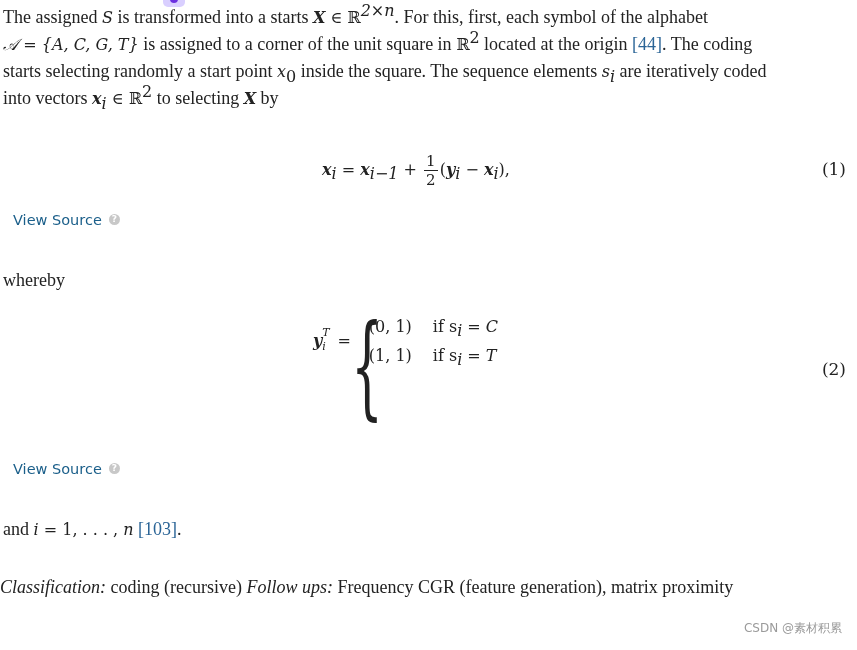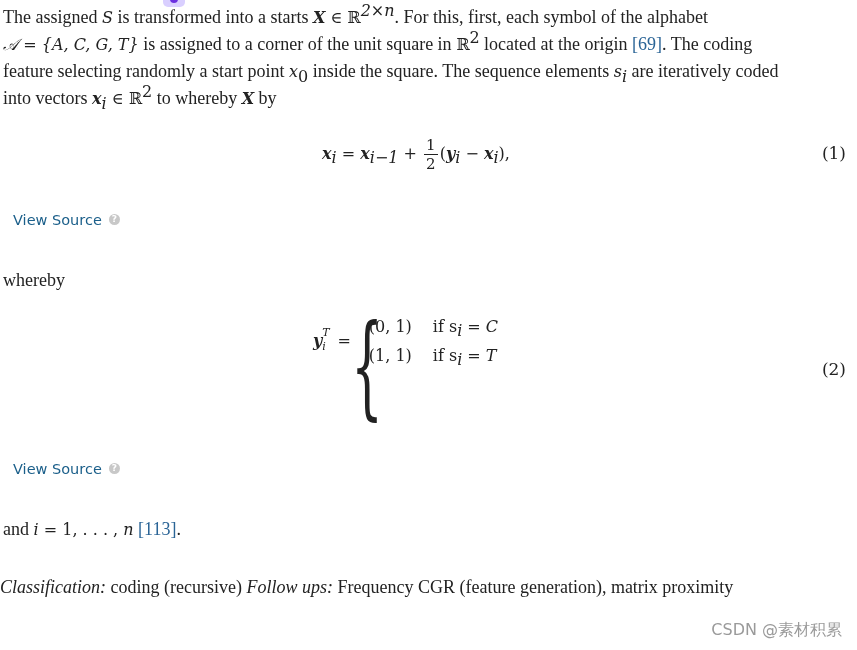--- a/index.html
+++ b/index.html
@@ -55,48 +55,48 @@
   .cases { display: inline-block; vertical-align: middle; position: relative; padding-left: 18px; }
   .brace {
     position: absolute; left: 0; top: -2px; font-size: 112px; line-height: 112px;
     font-family: "DejaVu Serif", serif; transform: scaleX(0.45); transform-origin: left top;
     font-weight: 200; color: #222;
   }
   .case-row { height: 29px; line-height: 29px; font-size: 17px; }
   .case-row .val { display: inline-block; width: 64px; }
   .watermark {
     position: absolute; right: 15px; top: 620px;
-    font-family: "DejaVu Sans", "Liberation Sans", sans-serif; font-size: 16px;
+    font-family: "DejaVu Sans", "Liberation Sans", sans-serif; font-size: 12px;
     color: #9a9a9a; letter-spacing: 0px;
   }
   .classification {
     position: absolute; left: 0; top: 574px; width: 857px;
     font-family: "Liberation Serif", serif; font-size: 18px; line-height: 27px; color: #222;
   }
   .classification i { font-style: italic; }
 </style>
 </head>
 <body>
 
 <div class="purple-tab"></div>
 
 <div class="para" style="top:4px;">
   <span>The assigned </span><span class="m">S</span><span> is transformed into a starts </span><span class="mb">X</span><span class="mr"> ∈ </span><span class="bb">ℝ</span><sup class="m">2×n</sup><span>. For this, first, each symbol of the alphabet</span>
 </div>
 <div class="para" style="top:31px;">
-  <span class="m">𝒜</span><span class="m"> = {A, C, G, T}</span><span> is assigned to a corner of the unit square in </span><span class="bb">ℝ</span><sup class="mr">2</sup><span> located at the origin </span><span class="cite">[69]</span><span>. The coding</span>
+  <span class="m">𝒜</span><span class="m"> = {A, C, G, T}</span><span> is assigned to a corner of the unit square in </span><span class="bb">ℝ</span><sup class="mr">2</sup><span> located at the origin </span><span class="cite">[44]</span><span>. The coding</span>
 </div>
 <div class="para" style="top:58px;">
-  <span>feature selecting randomly a start point </span><span class="m">x</span><sub class="mr">0</sub><span> inside the square. The sequence elements </span><span class="m">s</span><sub class="m">i</sub><span> are iteratively coded</span>
+  <span>starts selecting randomly a start point </span><span class="m">x</span><sub class="mr">0</sub><span> inside the square. The sequence elements </span><span class="m">s</span><sub class="m">i</sub><span> are iteratively coded</span>
 </div>
 <div class="para" style="top:85px;">
-  <span>into vectors </span><span class="mb">x</span><sub class="m">i</sub><span class="mr"> ∈ </span><span class="bb">ℝ</span><sup class="mr">2</sup><span> to whereby </span><span class="mb">X</span><span> by</span>
+  <span>into vectors </span><span class="mb">x</span><sub class="m">i</sub><span class="mr"> ∈ </span><span class="bb">ℝ</span><sup class="mr">2</sup><span> to selecting </span><span class="mb">X</span><span> by</span>
 </div>
 
-<div class="equation" style="top:132px; height:46px;">
+<div class="equation" style="top:148px; height:46px;">
   <div class="eq-body" style="left:322px; top:4px;">
     <span class="mb">x</span><sub class="m">i</sub><span class="mr"> = </span><span class="mb">x</span><sub class="m">i−1</sub><span class="mr"> + </span><span class="frac"><span class="num">1</span><span>2</span></span><span class="mr">(</span><span class="mb">y</span><sub class="m">i</sub><span class="mr"> − </span><span class="mb">x</span><sub class="m">i</sub><span class="mr">),</span>
   </div>
   <div class="eq-num" style="top:11px;">(1)</div>
 </div>
 
 <div class="view-source" style="top:212px;">
   <span>View Source</span><span class="help-icon">?</span>
 </div>
 
@@ -113,20 +113,20 @@
     </span>
   </div>
   <div class="eq-num" style="top:47px;">(2)</div>
 </div>
 
 <div class="view-source" style="top:461px;">
   <span>View Source</span><span class="help-icon">?</span>
 </div>
 
 <div class="para" style="top:516px;">
-  <span>and </span><span class="m">i</span><span class="mr"> = 1, . . . , </span><span class="m">n</span>&nbsp;<span class="cite">[113]</span><span>.</span>
+  <span>and </span><span class="m">i</span><span class="mr"> = 1, . . . , </span><span class="m">n</span>&nbsp;<span class="cite">[103]</span><span>.</span>
 </div>
 
 <div class="classification">
   <div style="white-space:nowrap;"><i>Classification:</i><span> coding (recursive) </span><i>Follow ups:</i><span> Frequency CGR (feature generation), matrix proximity</span></div>
 </div>
 
 <div class="watermark">CSDN @素材积累</div>
 
 </body></html>

